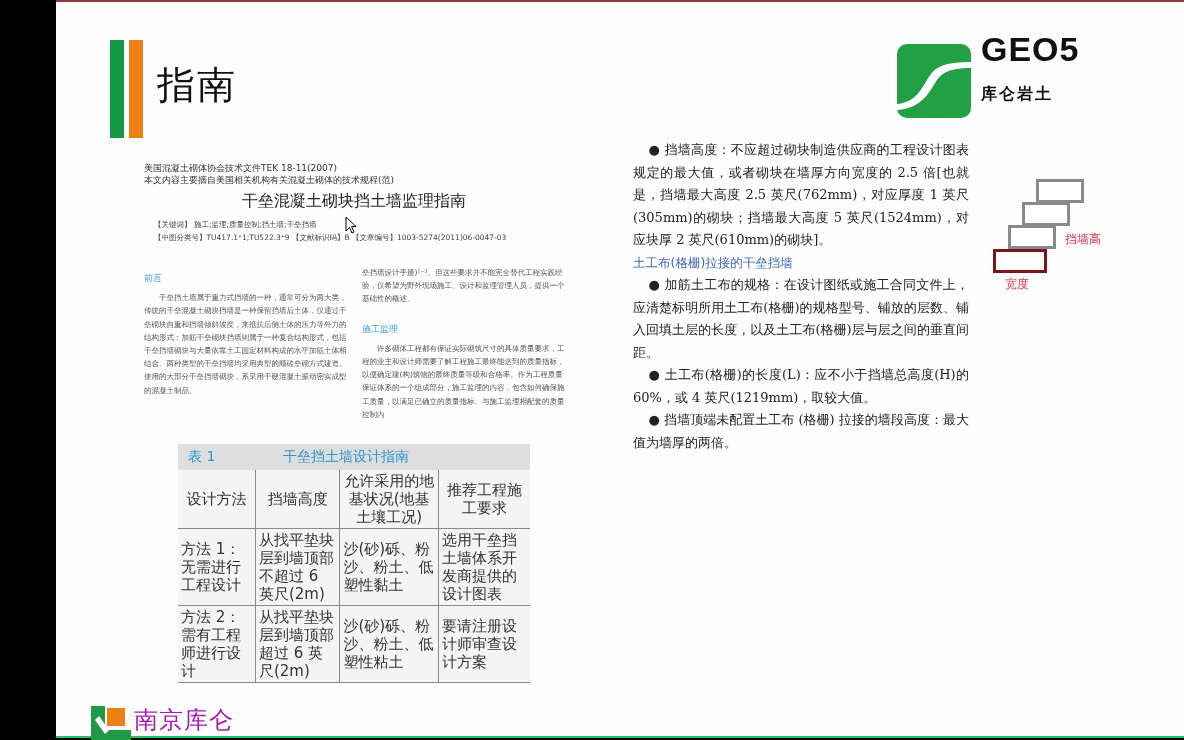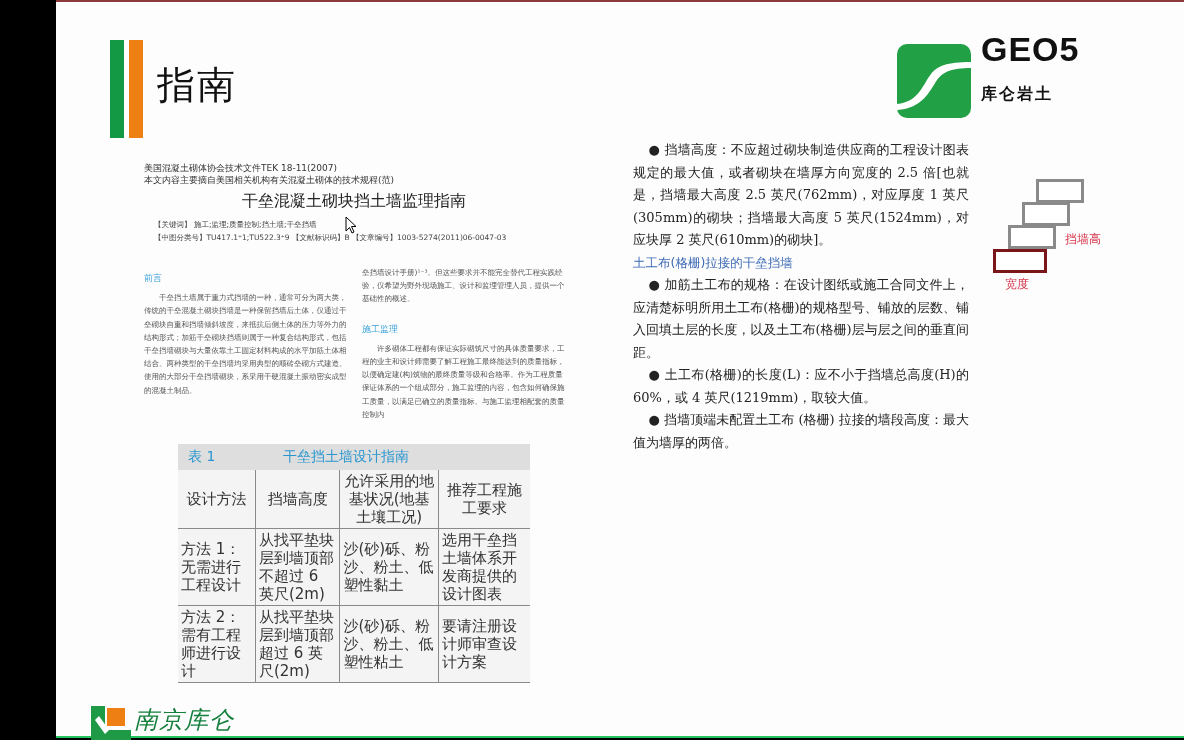--- a/index.html
+++ b/index.html
@@ -46,21 +46,21 @@
 
     .diagram { position:absolute; left:935px; top:175px; width:130px; height:120px; }
     .blk { position:absolute; border:3px solid #8a8a8a; background:#fff; width:42px; height:18px; }
     .blk.base { border-color:#7a1518; }
     .lbl-red { position:absolute; color:#d6334a; font-size:12px; }
 
     .caption { position:absolute; left:200px; top:628px; width:660px; font-size:11.5px; line-height:16.5px; color:#111; }
     .caption .first { text-indent:3.7em; }
 
     .nj-logo { position:absolute; left:35px; top:704px; }
-    .nj-text { position:absolute; left:78px; top:702px; font-size:24px; color:#15803d; letter-spacing:1px;font-style:italic; }
+    .nj-text { position:absolute; left:78px; top:702px; font-size:24px; color:#a21caf; letter-spacing:1px; }
     .cursor { position:absolute; left:289px; top:214px; }
   </style>
 </head>
 <body>
 
 <div class="slide">
   <div class="bar-green"></div>
   <div class="bar-orange"></div>
   <div class="title">指南</div>
 

